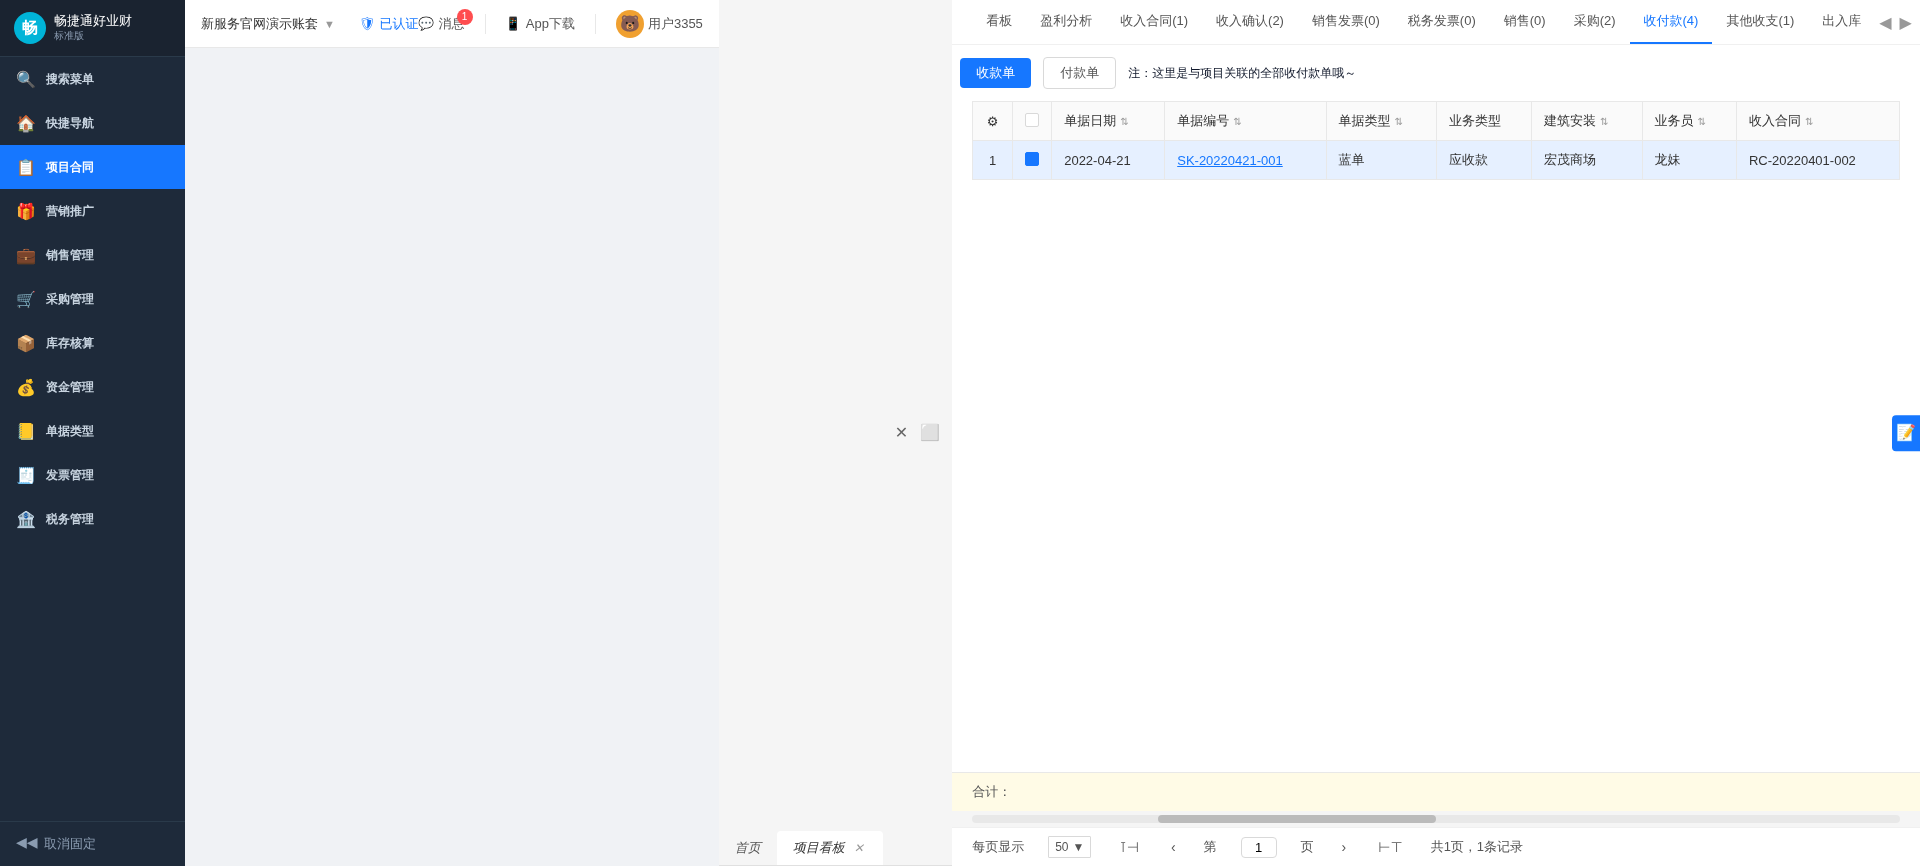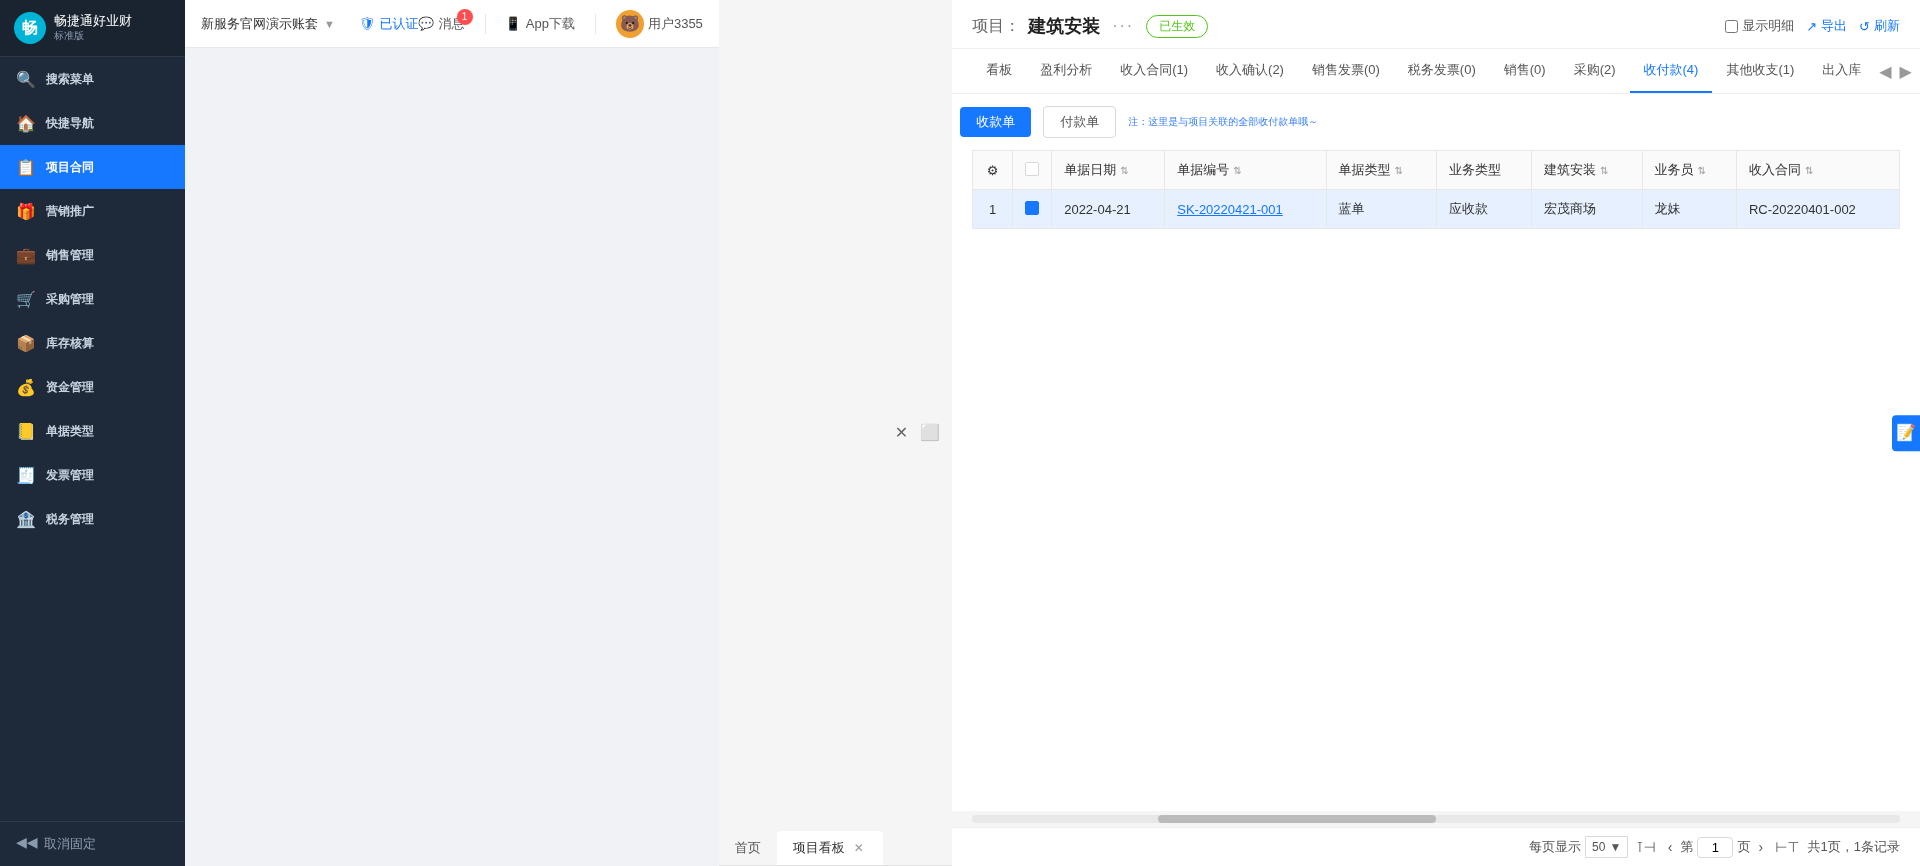--- a/index.html
+++ b/index.html
@@ -227,21 +227,21 @@
     }
     .btn-secondary {
       background: #fff;
       color: #555;
       border: 1px solid #d9d9d9;
       border-radius: 4px;
       padding: 6px 16px;
       font-size: 13px;
       cursor: pointer;
     }
-    .toolbar-note { color: #3b82f6; font-size: 10px; }
+    .toolbar-note { color: #0f172a; font-size: 12px; }
 
     
     .table-container {
       flex: 1;
       overflow: auto;
       padding: 0 20px;
     }
     .data-table {
       width: 100%;
       border-collapse: collapse;
@@ -293,23 +293,22 @@
       position: absolute;
       left: 20%; width: 30%;
       top: 0; bottom: 0;
       background: #bbb; border-radius: 4px;
     }
 
     
     .pagination {
       display: flex;
       align-items: center;
-      justify-content: flex-end;
       padding: 8px 20px;
-      gap: 4px;
+      gap: 24px;
       flex-shrink: 0;
       border-top: 1px solid #f0f0f0;
       font-size: 13px; color: #555;
     }
     .pager-select {
       border: 1px solid #d9d9d9;
       border-radius: 1px;
       padding: 3px 6px;
       font-size: 12px;
       cursor: pointer;
@@ -348,20 +347,21 @@
       border: 1px solid #d9d9d9;
       background: #fff;
       border-radius: 2px;
       display: inline-block;
       cursor: pointer;
     }
 
     .topbar-tab-container {
       display: flex; align-items: flex-end;
       height: 100%;
+      font-style: italic;
     }
   </style>
 </head>
 <body>
 
 <div class="sidebar">
   <div class="sidebar-logo">
     <div class="logo-icon">畅</div>
     <div>
       <div class="logo-text">畅捷通好业财</div>
@@ -463,42 +463,20 @@
       </div>
     </div>
     <div style="margin-left:auto; display:flex; align-items:center; padding: 0 12px; gap:12px;">
       <button class="win-btn">✕</button>
       <button class="win-btn">⬜</button>
     </div>
   </div>
 
   <div class="page-area">
 
-    <div class="page-header">
-      <div class="page-title">
-        <span class="prefix">项目：</span>
-        <span>建筑安装</span>
-      </div>
-      <span class="more-btn">···</span>
-      <span class="status-badge">已生效</span>
-      <div class="page-header-right">
-        <label class="checkbox-label">
-          <input type="checkbox" style="width: 13px; height: 13px;">
-          <span>显示明细</span>
-        </label>
-        <div class="header-action">
-          <span style="color:#1677ff;">↗</span>
-          <span style="color:#1677ff;">导出</span>
-        </div>
-        <div class="header-action">
-          <span style="color:#1677ff;">↺</span>
-          <span style="color:#1677ff;">刷新</span>
-        </div>
-      </div>
-    </div>
 
     <div class="sub-nav">
       <div class="sub-nav-item">
         <span>看板</span>
       </div>
       <div class="sub-nav-item">
         <span>盈利分析</span>
       </div>
       <div class="sub-nav-item">
         <span>收入合同(1)</span>
@@ -601,20 +579,23 @@
             <td>蓝单</td>
             <td>应收款</td>
             <td>宏茂商场</td>
             <td>龙妹</td>
             <td>RC-20220401-002</td>
           </tr>
         </tbody>
       </table>
     </div>
 
+    <div class="summary-row">
+      <span>合计：</span>
+    </div>
 
     <div class="scrollbar-area">
       <div class="scrollbar-track">
         <div class="scrollbar-thumb"></div>
       </div>
     </div>
 
     <div class="pagination">
       <span>每页显示</span>
       <div class="pager-select">

